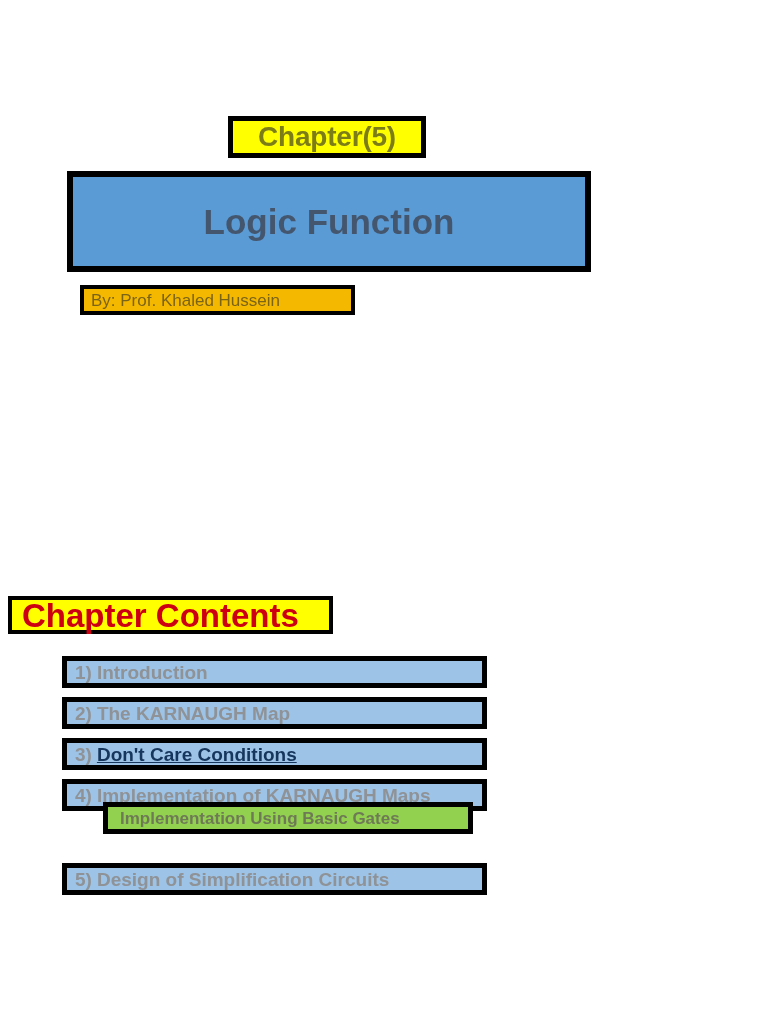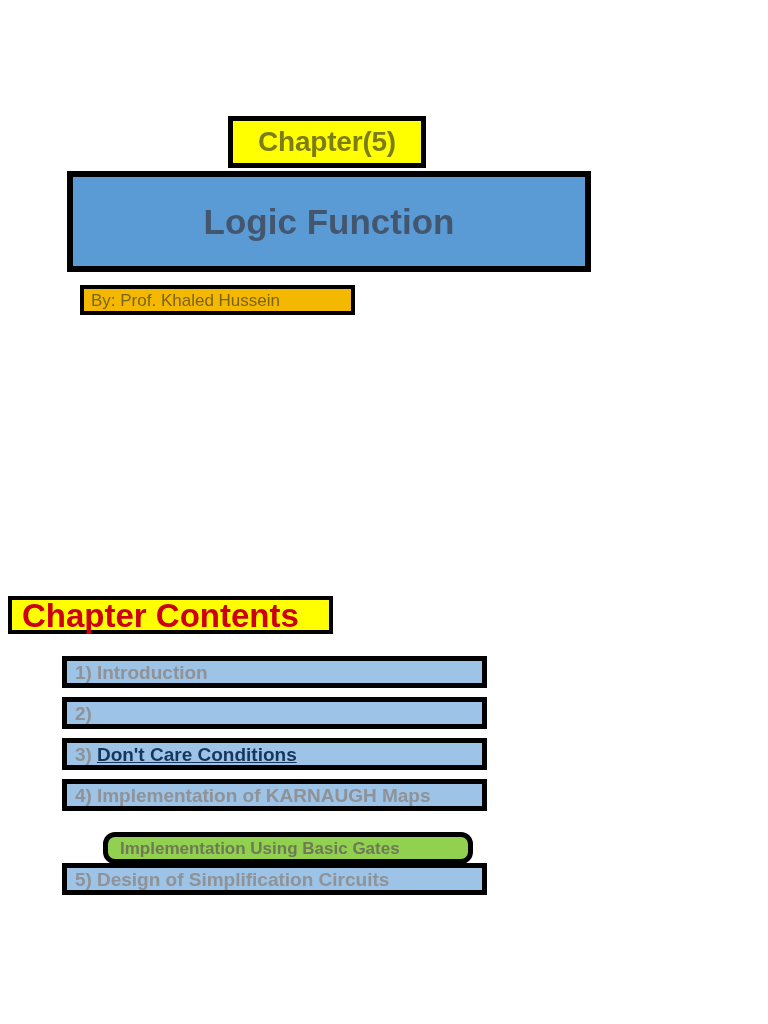--- a/index.html
+++ b/index.html
@@ -21,21 +21,21 @@
     inset: 0;
     background: #ffffff;
   }
 
   
   .chapter-badge {
     position: absolute;
     left: 228px;
     top: 116px;
     width: 198px;
-    height: 52px;
+    height: 42px;
     background: #ffff00;
     border: 5px solid #000000;
     box-sizing: border-box;
     display: flex;
     align-items: center;
     justify-content: center;
   }
   .chapter-badge-text {
     font-size: 28px;
     font-weight: bold;
@@ -162,21 +162,21 @@
   }
   .toc-label.green-label {
     color: #6e7a55;
     font-size: 17px;
   }
 
   .row-1 { top: 656px; }
   .row-2 { top: 697px; }
   .row-3 { top: 738px; }
   .row-4 { top: 779px; }
-  .row-5 { top: 832px; border-radius: 12px; }
+  .row-5 { top: 802px; }
   .row-6 { top: 863px; }
 </style>
 </head>
 <body>
 
 <div class="slide">
 
   <div class="chapter-badge">
     <span class="chapter-badge-text">Chapter(5)</span>
   </div>
@@ -195,20 +195,21 @@
 
   <div class="toc-list">
 
     <div class="toc-item blue row-1">
       <span class="toc-num">1)</span>
       <span class="toc-label">Introduction</span>
     </div>
 
     <div class="toc-item blue row-2">
       <span class="toc-num">2)</span>
+      <span class="toc-label">The KARNAUGH Map</span>
     </div>
 
     <div class="toc-item blue row-3">
       <span class="toc-num">3)</span>
       <span class="toc-label highlight">Don't Care Conditions</span>
     </div>
 
     <div class="toc-item blue row-4">
       <span class="toc-num">4)</span>
       <span class="toc-label">Implementation of KARNAUGH Maps</span>

